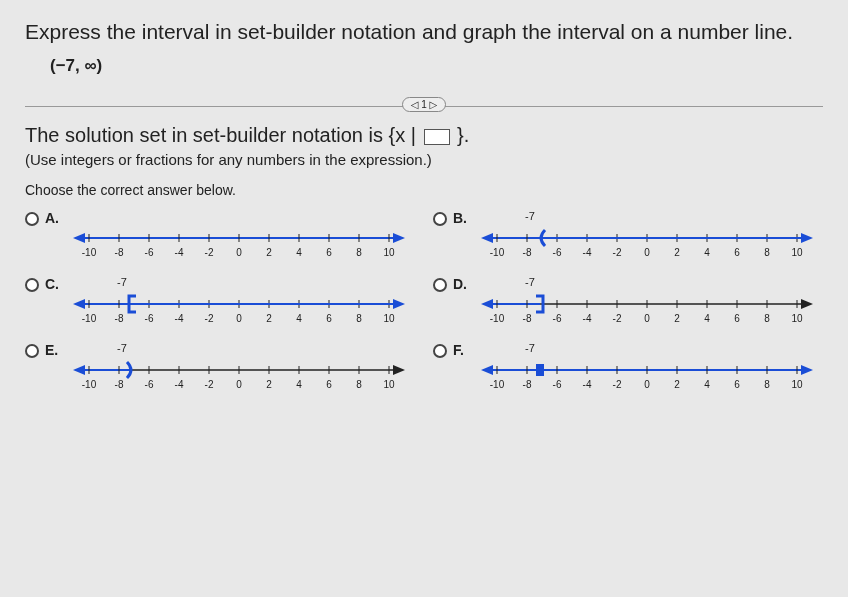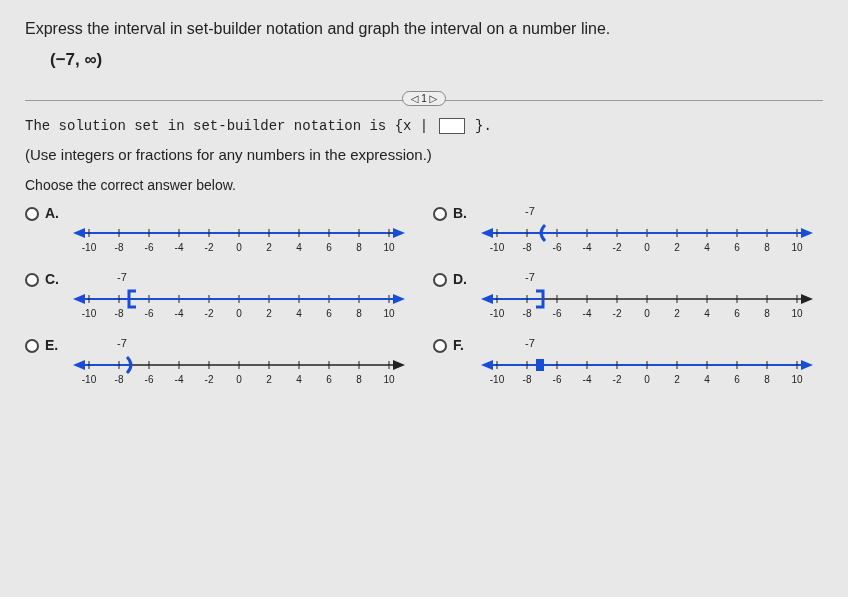--- a/index.html
+++ b/index.html
@@ -5,35 +5,35 @@
     * { box-sizing: border-box; margin: 0; padding: 0; }
     body {
       width: 848px;
       height: 597px;
       font-family: Arial, sans-serif;
       background: #e8e8e8;
       color: #222;
       padding: 20px 25px;
       overflow: hidden;
     }
-    .question-text { font-size: 16px; margin-bottom: 12px; }
+    .question-text { font-size: 21px; margin-bottom: 12px; }
     .interval-display { font-size: 17px; font-weight: bold; margin: 8px 0 18px 25px; }
     .divider-row { text-align: center; margin: 12px 0; position: relative; }
     .divider-line { border-top: 1px solid #999; position: absolute; top: 12px; left: 0; right: 0; }
     .page-indicator {
       display: inline-block;
       border: 1px solid #888;
       border-radius: 10px;
       padding: 1px 8px;
       background: #eee;
       font-size: 10px;
       position: relative;
       z-index: 1;
     }
-    .solution-text { font-size: 14px; margin-bottom: 12px; font-family: Liberation Mono, monospace; }
+    .solution-text { font-size: 20px; margin-bottom: 4px; }
     .solution-hint { font-size: 15px; margin-bottom: 14px; }
     .input-box {
       display: inline-block;
       width: 26px; height: 16px;
       border: 1px solid #555;
       vertical-align: middle;
       background: #fff;
       margin: 0 2px;
     }
     .choose-text { font-size: 14px; margin-bottom: 12px; margin-top: 8px; }

